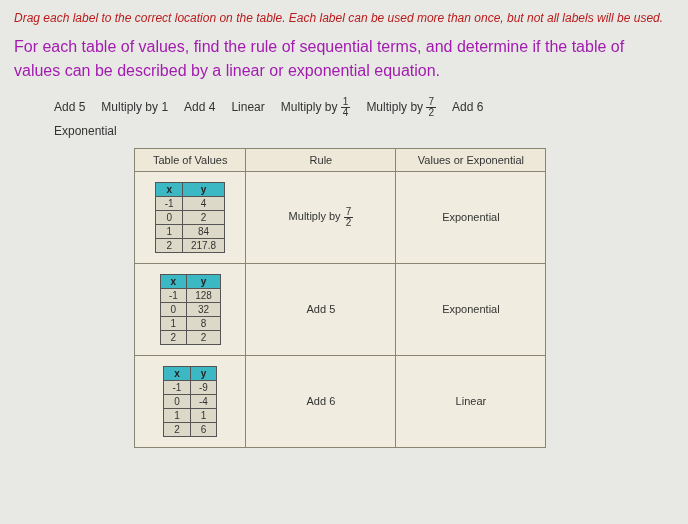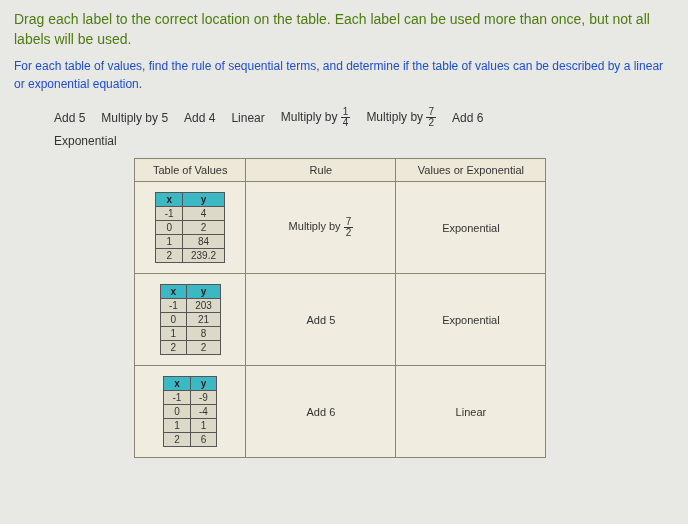--- a/index.html
+++ b/index.html
@@ -7,22 +7,22 @@
     margin: 0;
     padding: 10px 14px;
     font-family: Arial, sans-serif;
     background: #e8e8e5;
     color: #333;
     width: 688px;
     height: 524px;
     overflow: hidden;
     font-size: 12px;
   }
-  .instruction { color: #4d7c0f; font-size: 14px; line-height: 1.4; }
-  .question { color: #1d4ed8; font-size: 12px; line-height: 1.5; margin-top: 8px; }
+  .instruction { color: #b91c1c; font-size: 12px; line-height: 1.4; font-style: italic; }
+  .question { color: #a21caf; font-size: 16px; line-height: 1.5; margin-top: 8px; }
   .labels-row {
     margin: 14px 0 4px 40px;
     display: flex;
     flex-wrap: wrap;
     gap: 16px;
     align-items: center;
     font-size: 12px;
     color: #333;
   }
   .labels-row .label { white-space: nowrap; cursor: grab; }
@@ -78,21 +78,21 @@
   .cell-wide { width: 150px; height: 92px; }
 </style>
 </head>
 <body>
 
 <div class="instruction">Drag each label to the correct location on the table. Each label can be used more than once, but not all labels will be used.</div>
 <div class="question">For each table of values, find the rule of sequential terms, and determine if the table of values can be described by a linear or exponential equation.</div>
 
 <div class="labels-row">
   <span class="label">Add 5</span>
-  <span class="label">Multiply by 5</span>
+  <span class="label">Multiply by 1</span>
   <span class="label">Add 4</span>
   <span class="label">Linear</span>
   <span class="label">
     <span>Multiply by </span>
     <span class="frac"><span class="n">1</span><span class="d">4</span></span>
   </span>
   <span class="label">
     <span>Multiply by </span>
     <span class="frac"><span class="n">7</span><span class="d">2</span></span>
   </span>
@@ -125,21 +125,21 @@
         <tr>
                 <td>0</td>
                 <td>2</td>
               </tr>
         <tr>
                 <td>1</td>
                 <td>84</td>
               </tr>
         <tr>
                 <td>2</td>
-                <td>239.2</td>
+                <td>217.8</td>
               </tr>
       </tbody>
           </table>
     </td>
     <td class="cell-wide">
       <span>Multiply by </span>
       <span class="frac"><span class="n">7</span><span class="d">2</span></span>
     </td>
     <td class="cell-wide">Exponential</td>
   </tr>
@@ -147,25 +147,25 @@
   <tr>
     <td>
       <table class="inner-table">
         <tbody>
               <tr>
                 <th>x</th>
                 <th>y</th>
               </tr>
         <tr>
                 <td>-1</td>
-                <td>203</td>
+                <td>128</td>
               </tr>
         <tr>
                 <td>0</td>
-                <td>21</td>
+                <td>32</td>
               </tr>
         <tr>
                 <td>1</td>
                 <td>8</td>
               </tr>
         <tr>
                 <td>2</td>
                 <td>2</td>
               </tr>
       </tbody>

